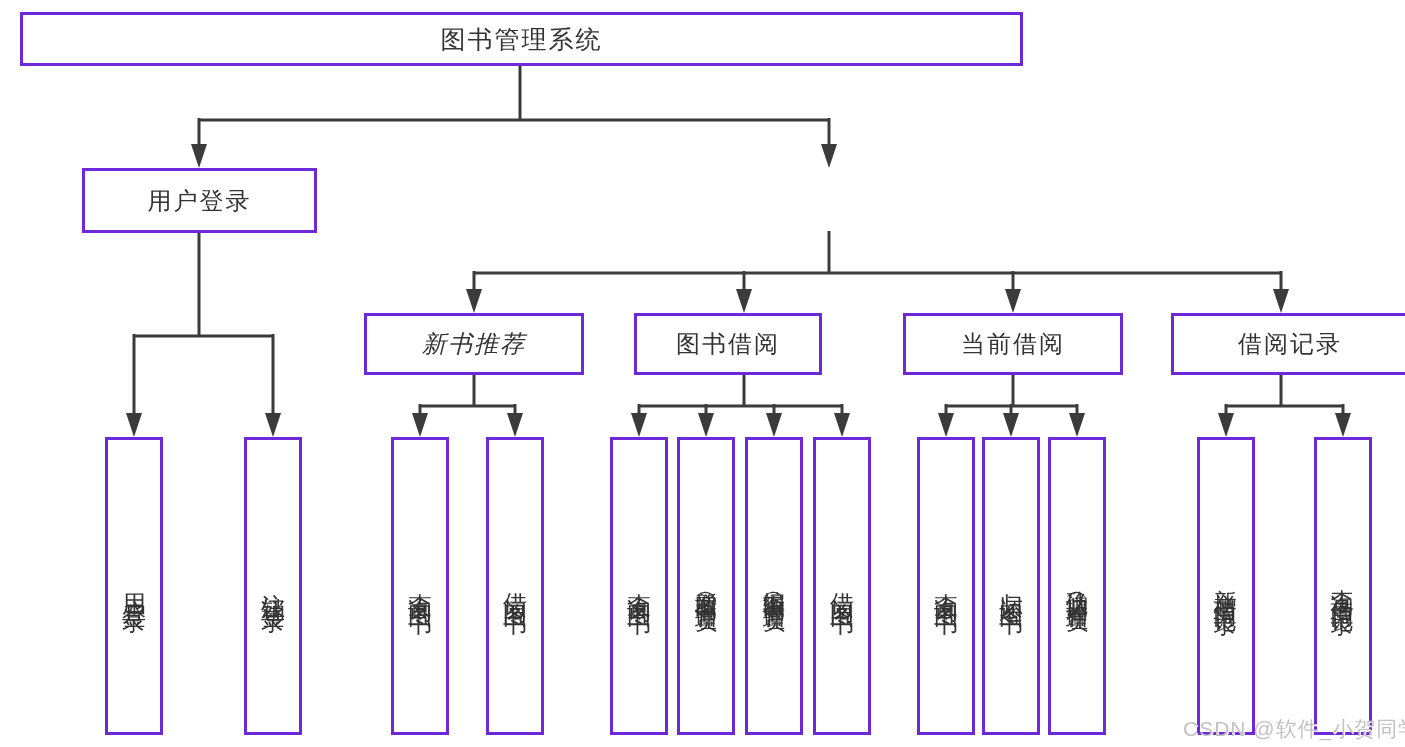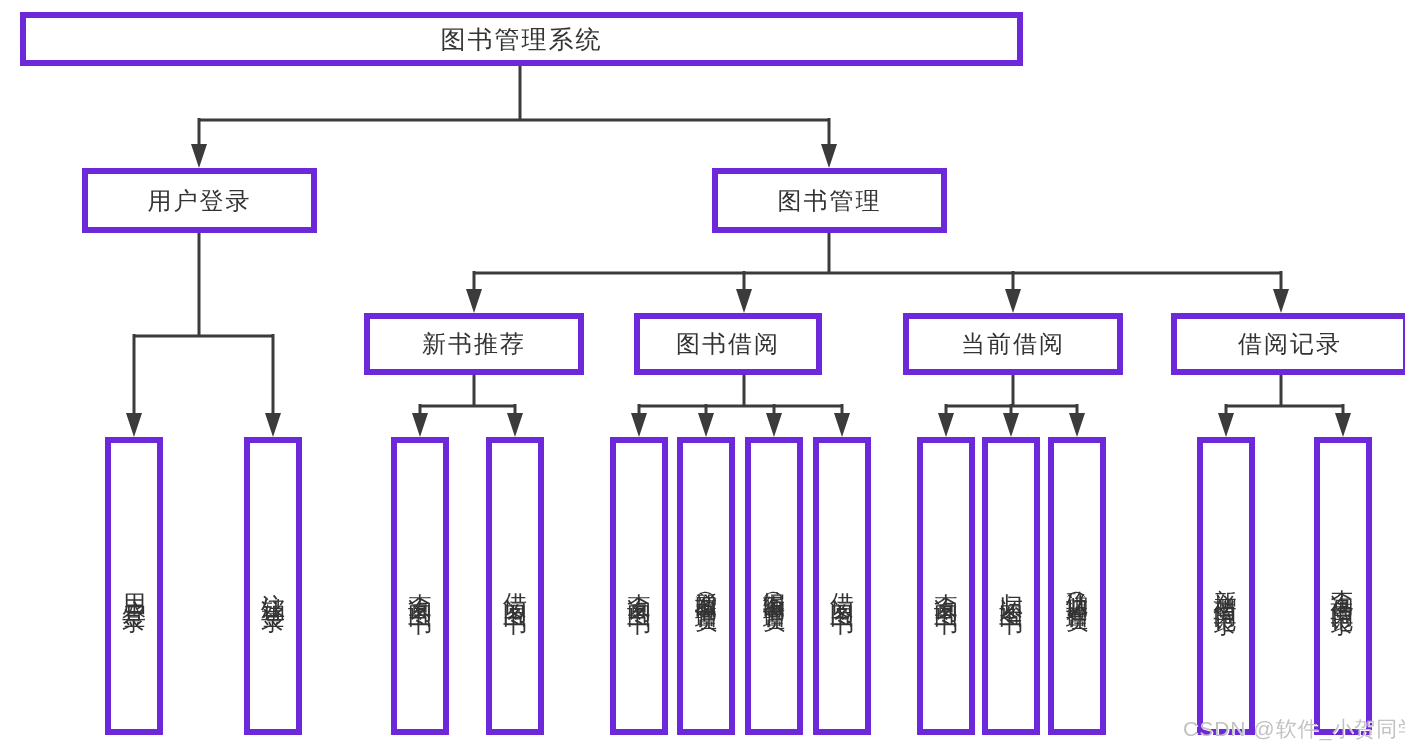--- a/index.html
+++ b/index.html
@@ -7,21 +7,21 @@
     position:relative;
     width:1405px;height:747px;
     background:#ffffff;
     font-family:"Liberation Sans","DejaVu Sans",sans-serif;
     overflow:hidden;
   }
   .wires{position:absolute;left:0;top:0;z-index:1;}
   .node{
     position:absolute;
     box-sizing:border-box;
-    border:6px solid #6d28d9;
+    border:3px solid #6d28d9;
     background:#ffffff;
     display:flex;
     align-items:center;
     justify-content:center;
     color:#333333;
     z-index:2;
   }
   .node .lbl{
     font-size:24px;
     letter-spacing:2px;
@@ -122,25 +122,22 @@
     </g>
   </svg>
 
   <div class="node root-node" style="left:20px;top:12px;width:1003px;height:54px;">
     <span class="lbl">图书管理系统</span>
   </div>
 
   <div class="node" style="left:82px;top:168px;width:235px;height:65px;">
     <span class="lbl">用户登录</span>
   </div>
-  <div class="node" style="left:712px;top:168px;width:235px;height:65px;">
-    <span class="lbl">图书管理</span>
-  </div>
 
-  <div class="node" style="left:364px;top:313px;width:220px;height:62px;">
+  <div class="node" style="left:364px;top:313px;width:220px;height:62px;font-style:italic;">
     <span class="lbl">新书推荐</span>
   </div>
   <div class="node" style="left:634px;top:313px;width:188px;height:62px;">
     <span class="lbl">图书借阅</span>
   </div>
   <div class="node" style="left:903px;top:313px;width:220px;height:62px;justify-content:center;">
     <span class="lbl">当前借阅</span>
   </div>
   <div class="node" style="left:1171px;top:313px;width:238px;height:62px;">
     <span class="lbl">借阅记录</span>

